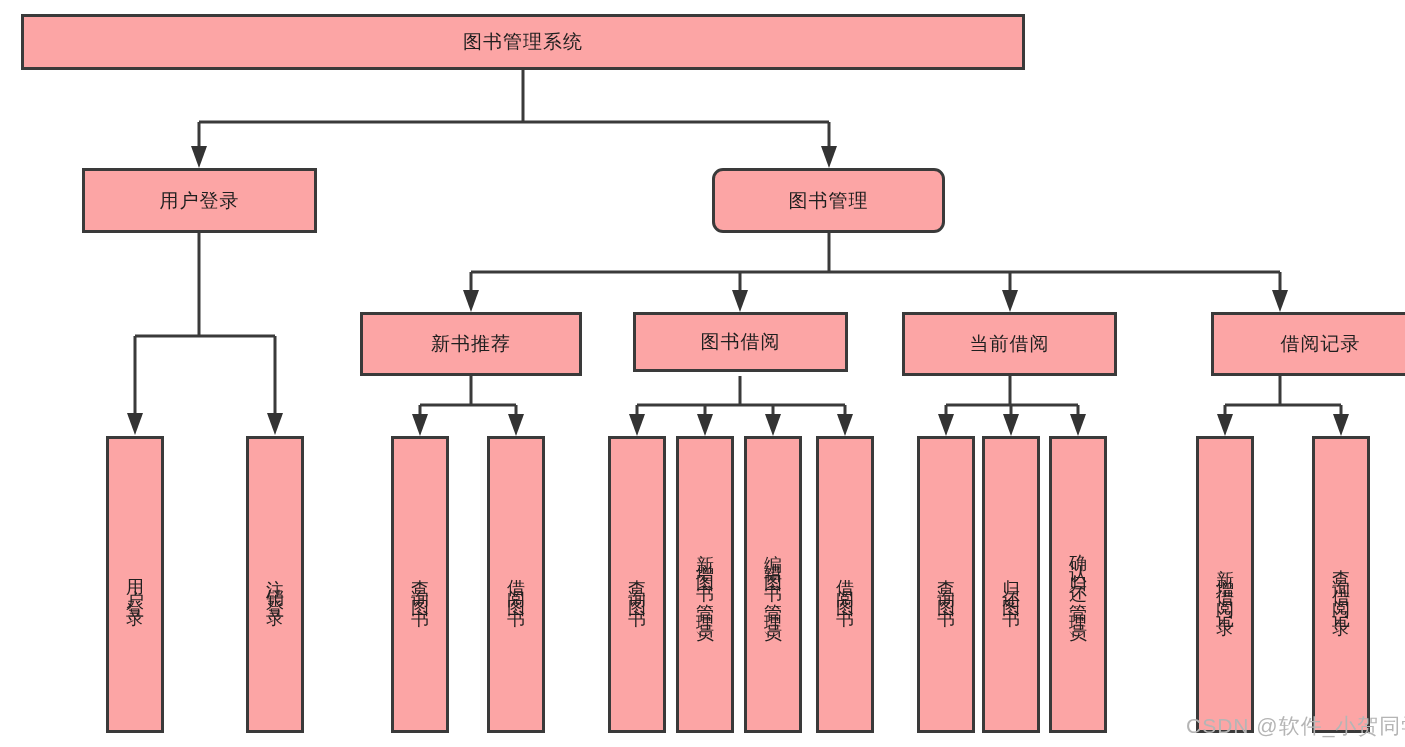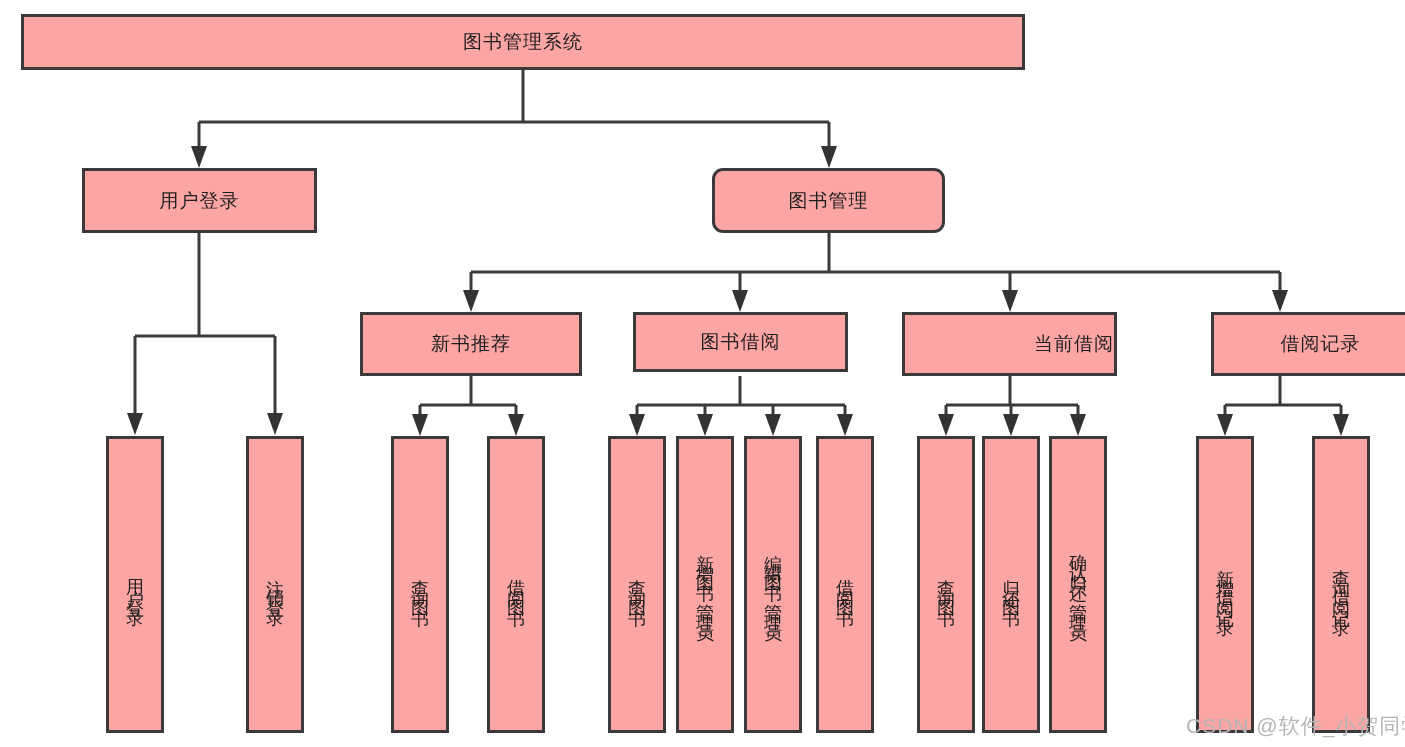--- a/index.html
+++ b/index.html
@@ -103,21 +103,21 @@
   <div class="node hbox" style="left:712px; top:168px; width:233px; height:65px;border-radius:11px;">
     <span>图书管理</span>
   </div>
 
   <div class="node hbox" style="left:360px; top:312px; width:222px; height:64px;">
     <span>新书推荐</span>
   </div>
   <div class="node hbox" style="left:633px; top:312px; width:215px; height:60px;">
     <span>图书借阅</span>
   </div>
-  <div class="node hbox" style="left:902px; top:312px; width:215px; height:64px;justify-content:flex-end;">
+  <div class="node hbox" style="left:902px; top:312px; width:215px; height:64px;">
     <span>当前借阅</span>
   </div>
   <div class="node hbox" style="left:1171px; top:312px; width:219px; height:64px;margin-left:40px;">
     <span>借阅记录</span>
   </div>
 
   <div class="node vbox" style="left:106px;">
     <span class="vtext">用户登录</span>
   </div>
   <div class="node vbox" style="left:246px;">

